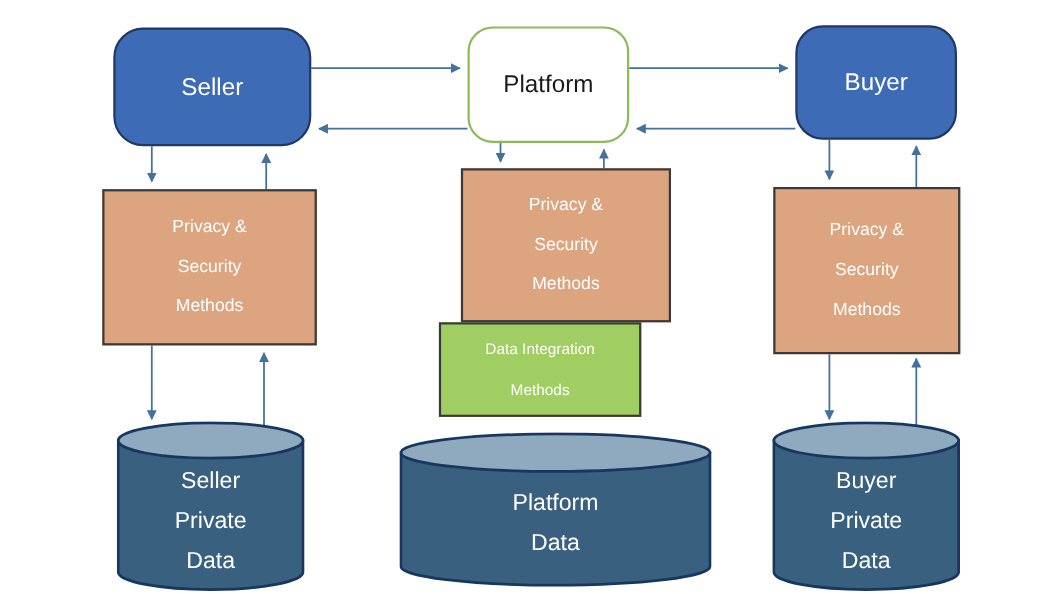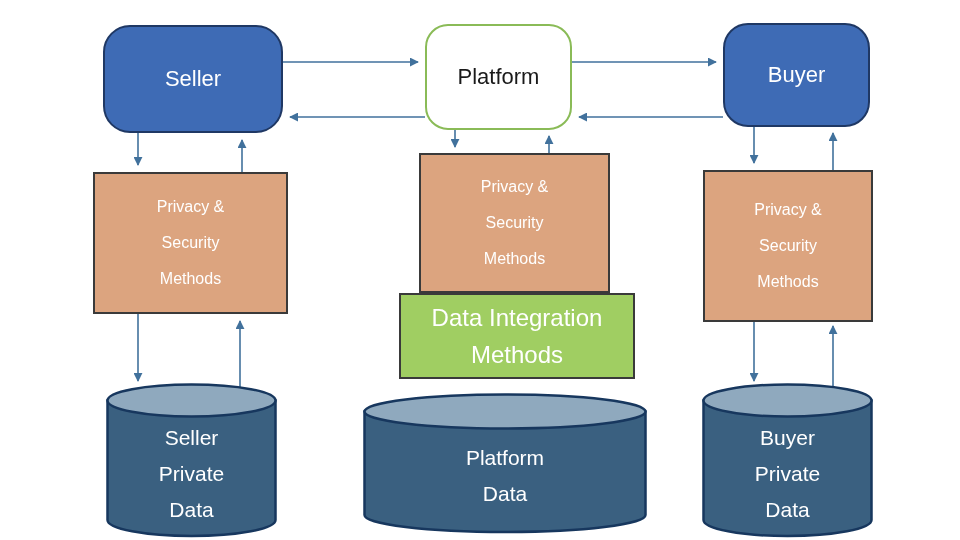--- a/index.html
+++ b/index.html
@@ -29,23 +29,23 @@
   }
   .entity.buyer{left:723px;top:23px;width:147px;height:104px;border-radius:25px;}
   .privacy{
     background:var(--privacy-fill);border:2px solid var(--privacy-border);
     color:var(--text-light);font-size:16px;font-weight:500;line-height:36px;
   }
   .privacy.left{left:93px;top:172px;width:195px;height:142px;}
   .privacy.mid{left:419px;top:153px;width:191px;height:140px;}
   .privacy.right{left:703px;top:170px;width:170px;height:152px;}
   .integration{
-    left:399px;top:293px;width:236px;height:86px;
+    left:399px;top:293px;width:184px;height:86px;
     background:var(--integration-fill);border:2.5px solid var(--integration-border);
-    color:var(--text-light);font-size:24px;font-weight:500;line-height:37px;
+    color:var(--text-light);font-size:14px;font-weight:500;line-height:37px;
   }
   .cyl{position:absolute;}
   .cyl svg{position:absolute;left:0;top:0;}
   .cyl .lbl{
     position:absolute;left:0;right:0;display:flex;align-items:center;justify-content:center;
     color:var(--text-light);font-size:21px;font-weight:500;line-height:36px;
   }
   .cyl.small{width:171px;height:155px;}
   .cyl.small .lbl{top:30px;bottom:4px;}
   .cyl.wide{width:284px;height:142px;}

